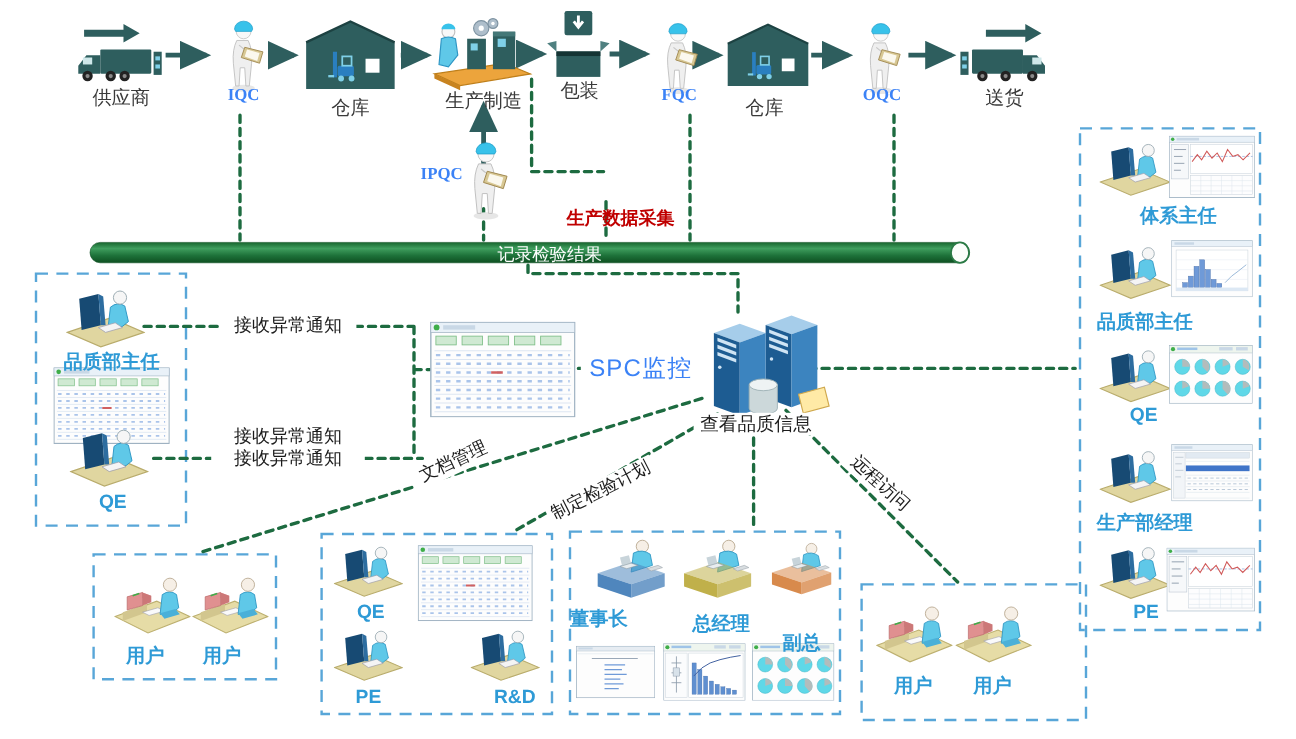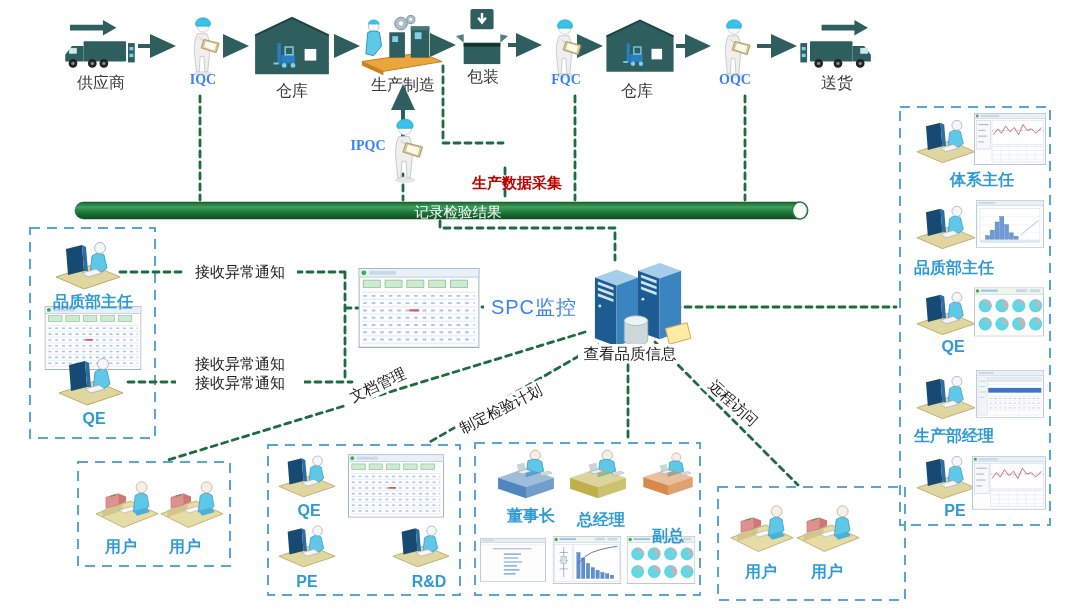--- a/index.html
+++ b/index.html
@@ -552,20 +552,20 @@
 <div class="blue-lbl" style="left:904px;top:426px;width:100px">生产部经理</div>
 <div class="blue-lbl" style="left:936px;top:502px;width:38px">PE</div>
 
 <div class="blue-lbl" style="left:100px;top:537px;width:42px">用户</div>
 <div class="blue-lbl" style="left:164px;top:537px;width:42px">用户</div>
 
 <div class="blue-lbl" style="left:288px;top:502px;width:42px">QE</div>
 <div class="blue-lbl" style="left:286px;top:573px;width:42px">PE</div>
 <div class="blue-lbl" style="left:400px;top:573px;width:58px">R&amp;D</div>
 
-<div class="blue-lbl" style="left:500px;top:506px;width:62px">董事长</div>
+<div class="blue-lbl" style="left:468px;top:506px;width:62px">董事长</div>
 <div class="blue-lbl" style="left:570px;top:510px;width:62px">总经理</div>
 <div class="blue-lbl" style="left:642px;top:526px;width:52px">副总</div>
 
 <div class="blue-lbl" style="left:740px;top:562px;width:42px">用户</div>
 <div class="blue-lbl" style="left:806px;top:562px;width:42px">用户</div>
 
 </div>
 
 </body></html>

